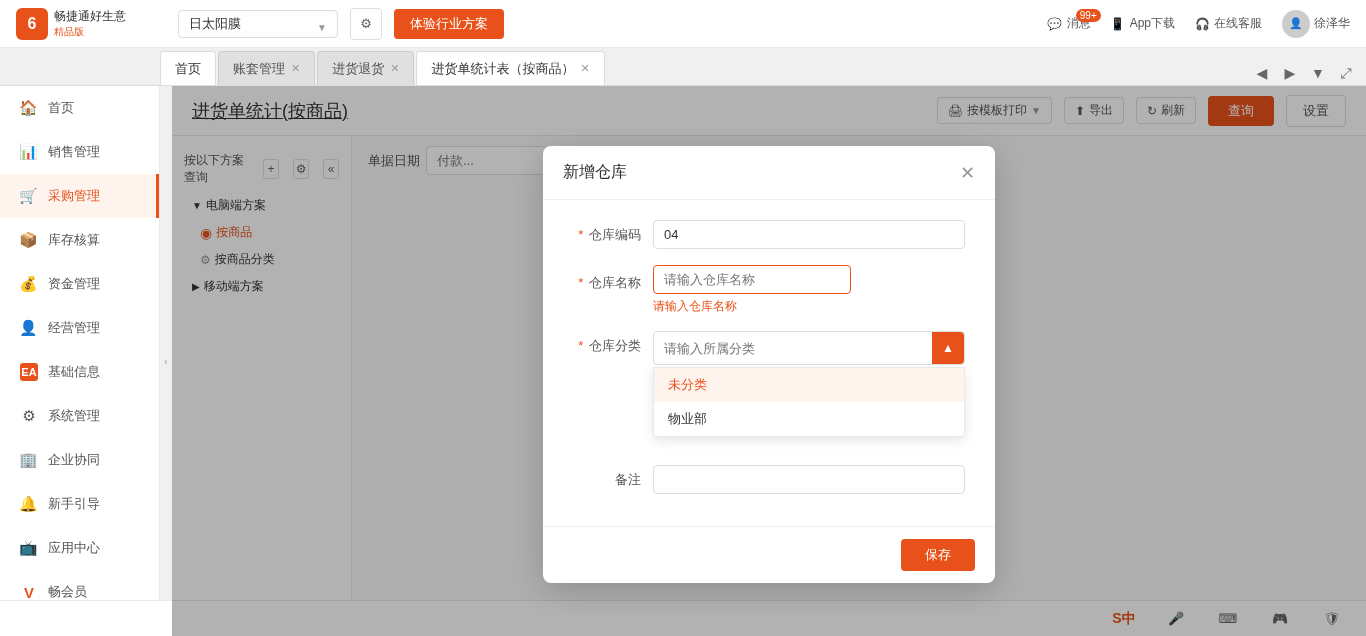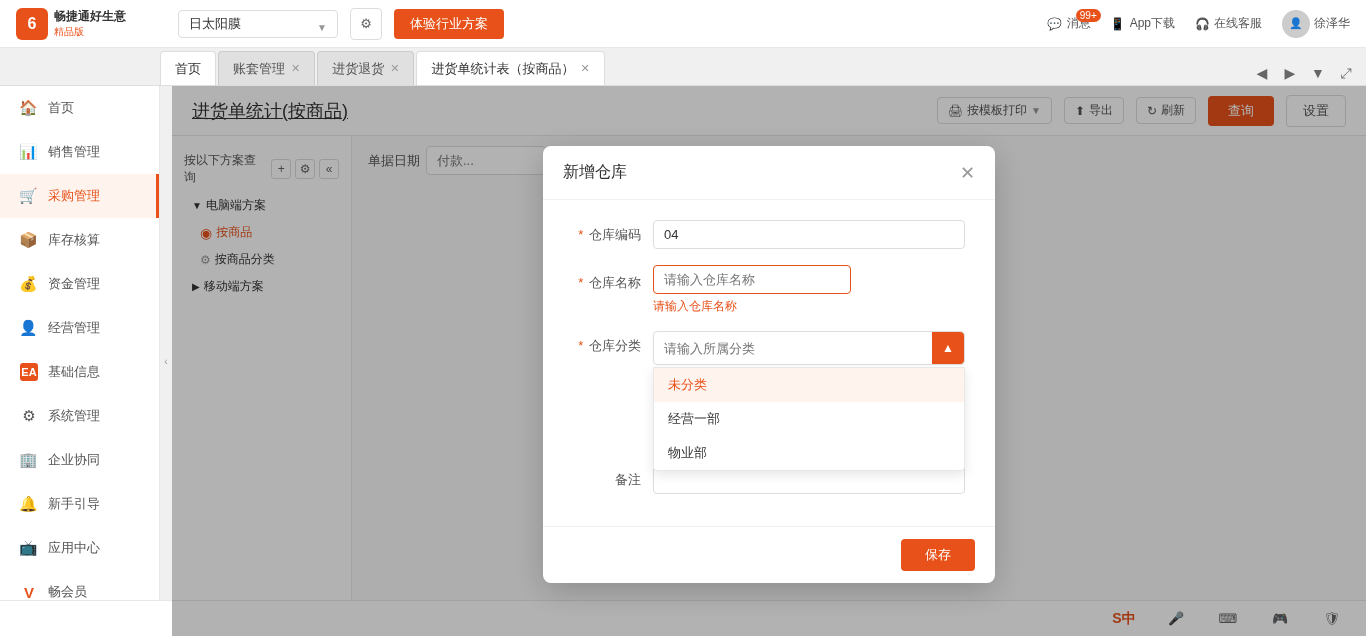--- a/index.html
+++ b/index.html
@@ -467,21 +467,21 @@
     .left-panel {
       width: 180px;
       border-right: 1px solid #e8e8e8;
       background: #fff;
       padding: 10px 0;
     }
     .scheme-header {
       display: flex;
       align-items: center;
       padding: 6px 12px;
-      gap: 4px;
+      gap: 14px;
     }
     .scheme-title {
       font-size: 12px;
       color: #555;
       font-weight: 500;
     }
     .scheme-icon-btn {
       width: 20px;
       height: 20px;
       border: 1px solid #ddd;
@@ -555,21 +555,21 @@
   </style>
 </head>
 <body>
 
 <div class="top-header">
   <div class="logo-area">
     <div class="logo-icon">
       <span>6</span>
     </div>
     <div>
-      <div style="font-size:12px;font-weight:700;">畅捷通好生意</div>
+      <div style="font-size:12px;font-weight:400;">畅捷通好生意</div>
       <div style="font-size:10px;color:#e8521a;">精品版</div>
     </div>
   </div>
 
   <div class="store-selector">
     <span>日太阳膜</span>
     <span style="color:#999;font-size:10px;margin-left:auto;">▼</span>
   </div>
 
   <div class="gear-btn">⚙</div>
@@ -800,21 +800,20 @@
               <span>仓库分类</span>
             </div>
             <div class="category-wrapper">
               <div class="category-input-row">
                 <input class="category-input" placeholder="请输入所属分类" style="">
                 <div class="category-toggle">▲</div>
               </div>
 
               <div class="dropdown-list">
                 <div class="dropdown-item selected">未分类</div>
-                <div class="dropdown-item">经营一部</div>
                 <div class="dropdown-item">物业部</div>
               </div>
             </div>
           </div>
 
           <div class="form-row" style="margin-top: 100px;">
             <div class="form-label">
               <span>备注</span>
             </div>
             <input class="form-control" style="">

